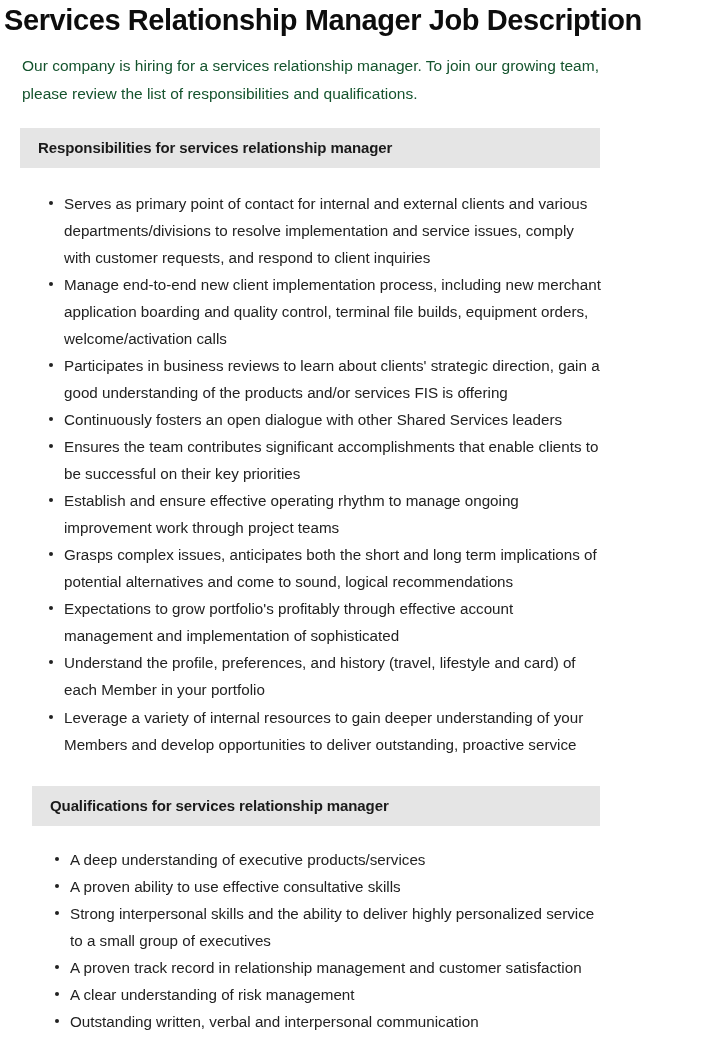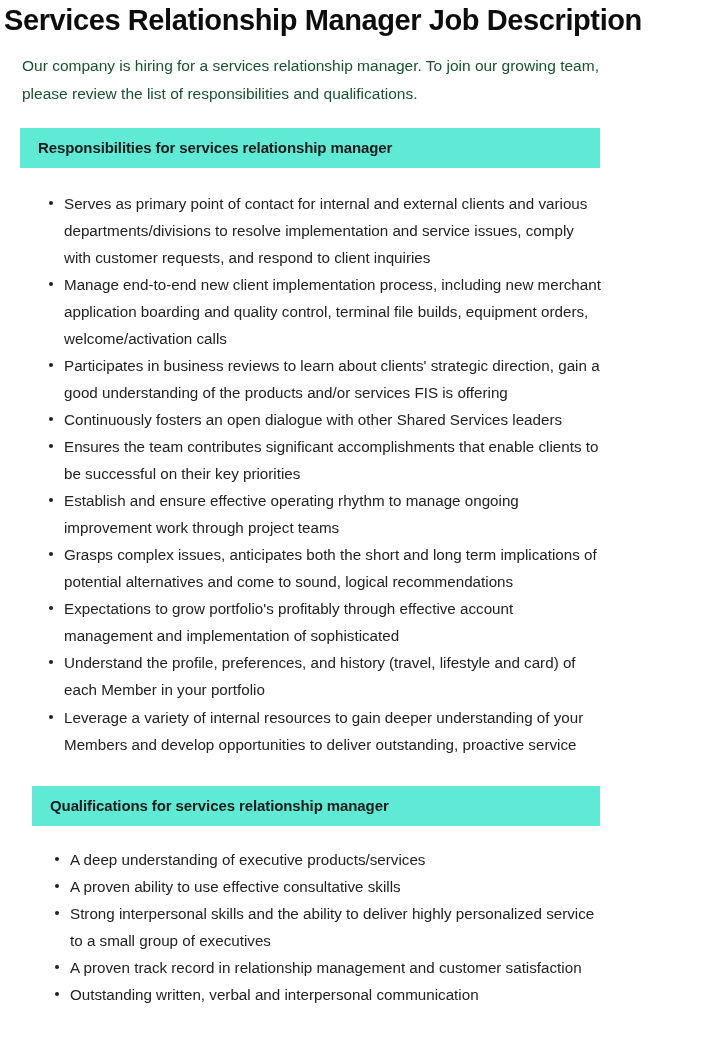--- a/index.html
+++ b/index.html
@@ -35,21 +35,21 @@
     color: #14532d;
     margin: 16px 0 0 0;
     padding: 0 22px 0 22px;
     max-width: 680px;
   }
   .section {
     margin-top: 20px;
   }
   .section-header {
     margin: 0 24px 0 20px;
-    background: #5eead4;
+    background: #e5e5e5;
     padding: 11px 0 11px 18px;
     box-sizing: border-box;
   }
   .section-header-text {
     font-size: 15px;
     font-weight: bold;
     color: #1a1a1a;
     letter-spacing: -0.1px;
   }
   ul.bullets {
@@ -116,17 +116,18 @@
 
   <div class="section qual-section">
     <div class="section-header">
       <span class="section-header-text">Qualifications for services relationship manager</span>
     </div>
     <ul class="bullets qualifications">
       <li>A deep understanding of executive products/services</li>
       <li>A proven ability to use effective consultative skills</li>
       <li>Strong interpersonal skills and the ability to deliver highly personalized service to a small group of executives</li>
       <li>A proven track record in relationship management and customer satisfaction</li>
+      <li>A clear understanding of risk management</li>
       <li>Outstanding written, verbal and interpersonal communication</li>
     </ul>
   </div>
 
 </div>
 
 </body></html>

